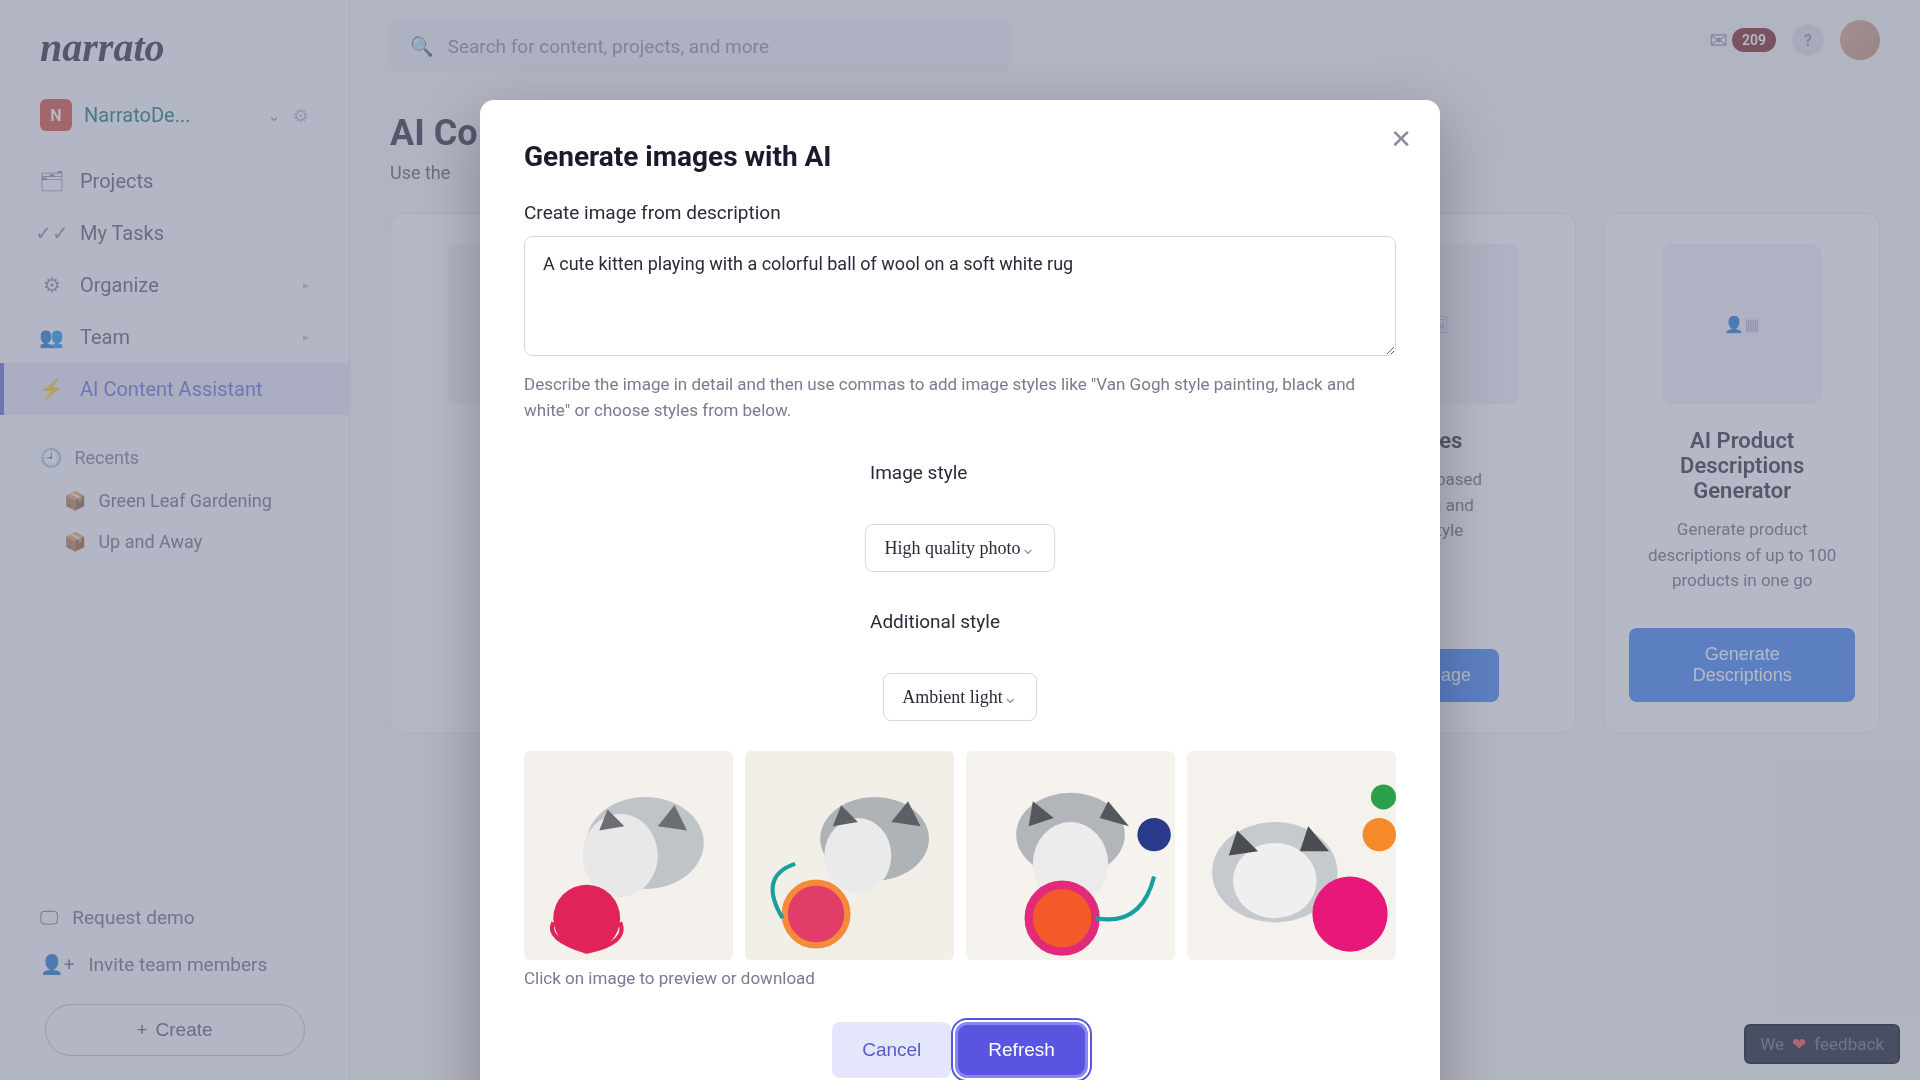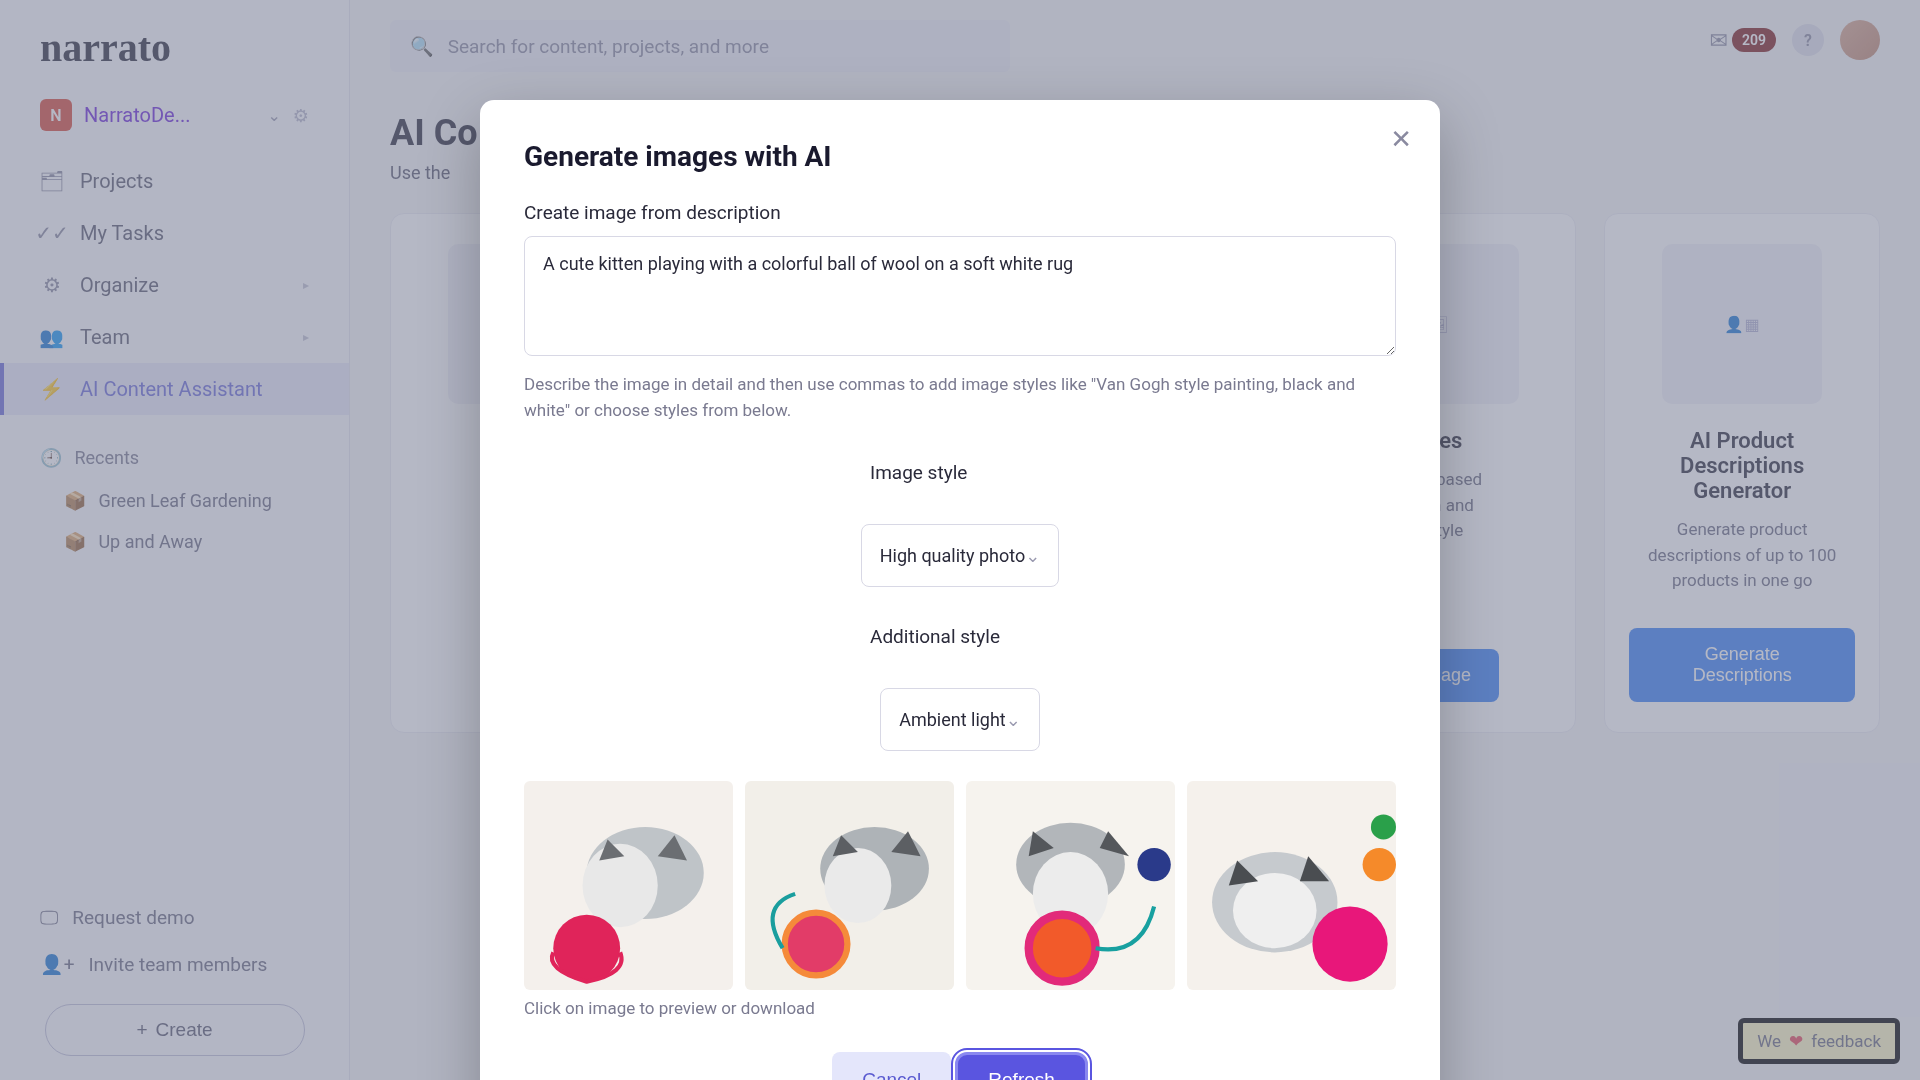--- a/index.html
+++ b/index.html
@@ -1,23 +1,23 @@
 <!DOCTYPE html>
 <html><head>
 <meta charset="utf-8">
 <style>
 * { box-sizing: border-box; margin: 0; padding: 0; }
 body { font-family: -apple-system, BlinkMacSystemFont, "Segoe UI", Roboto, sans-serif; background: #f5f5f7; color: #1a1a2e; width: 1920px; height: 1080px; overflow: hidden; position: relative; }
 
 
 .sidebar { position: absolute; left: 0; top: 0; width: 350px; height: 100%; background: #fafafc; border-right: 1px solid #e5e5ee; display: flex; flex-direction: column; padding: 24px 0; }
-.logo { font-family: 'Segoe Script', cursive; font-size: 40px; font-weight: bold; color: #2a2a3a; padding: 0 40px 16px 40px; }
+.logo { font-family: 'Segoe Script', cursive; font-size: 40px; font-weight: bold; color: #2a2a3a; padding: 0 40px 16px 40px; font-style: italic; }
 .workspace-row { display: flex; align-items: center; gap: 12px; padding: 12px 40px; }
 .workspace-badge { width: 32px; height: 32px; background: #d84a3a; color: #fff; border-radius: 6px; display: flex; align-items: center; justify-content: center; font-weight: 600; font-size: 16px; }
-.workspace-name { font-size: 20px; color: #6d28d9; flex: 1; overflow: hidden; text-overflow: ellipsis; white-space: nowrap; }
+.workspace-name { font-size: 20px; color: #0f766e; flex: 1; overflow: hidden; text-overflow: ellipsis; white-space: nowrap; }
 .workspace-caret { color: #9a9ab0; font-size: 16px; }
 .workspace-gear { color: #b5b5ca; font-size: 18px; }
 
 .nav-section { margin-top: 12px; }
 .nav-item { display: flex; align-items: center; gap: 16px; padding: 14px 40px; font-size: 20px; color: #5a5a6e; cursor: pointer; }
 .nav-item.active { background: #e8e8f8; color: #6b6bd8; border-left: 4px solid #6b6bd8; padding-left: 36px; }
 .nav-icon { width: 24px; height: 24px; display: inline-flex; align-items: center; justify-content: center; color: #8a8aa0; }
 .nav-item.active .nav-icon { color: #6b6bd8; }
 .nav-item .chevron { margin-left: auto; color: #c0c0d0; font-size: 12px; }
 
@@ -42,34 +42,34 @@
 .page-subtitle { font-size: 18px; color: #5a5a6e; margin-top: 8px; }
 
 .cards-row { display: flex; gap: 28px; margin-top: 30px; }
 .card { flex: 1; background: #fff; border-radius: 14px; padding: 30px 24px; display: flex; flex-direction: column; align-items: center; text-align: center; min-height: 520px; border: 1px solid #ececf2; }
 .card-illustration { width: 160px; height: 160px; background: #f2f2f8; border-radius: 10px; margin-bottom: 24px; display: flex; align-items: center; justify-content: center; color: #b0b0d0; }
 .card-title { font-size: 22px; font-weight: 600; color: #2a2a3a; margin-bottom: 14px; }
 .card-desc { font-size: 17px; color: #6a6a80; line-height: 1.5; }
 .card-btn { margin-top: auto; background: #3b82f6; color: #fff; border: none; border-radius: 8px; padding: 16px 28px; font-size: 18px; cursor: pointer; }
 
 
-.feedback-pill { position: absolute; bottom: 16px; right: 20px; background: #fef9c3; border: 5px solid #000000; border-radius: 6px; padding: 8px 14px; font-size: 17px; color: #6a6a80; display: flex; align-items: center; gap: 8px; }
+.feedback-pill { position: absolute; bottom: 16px; right: 20px; background: #0f172a; border: 2px solid #000000; border-radius: 6px; padding: 8px 14px; font-size: 17px; color: #6a6a80; display: flex; align-items: center; gap: 8px; }
 .feedback-pill .heart { color: #e84a5a; }
 
 
 .overlay { position: absolute; inset: 0; background: rgba(120,125,150,0.55); display: flex; align-items: flex-start; justify-content: center; padding-top: 100px; }
 .modal { width: 960px; background: #fff; border-radius: 14px; padding: 40px 44px 44px; position: relative; box-shadow: 0 20px 60px rgba(0,0,0,0.25); }
 .modal-close { position: absolute; top: 24px; right: 28px; color: #8a8aa0; font-size: 26px; background: none; border: none; cursor: pointer; }
 .modal-title { font-size: 28px; font-weight: 700; color: #1a1a2e; margin-bottom: 28px; }
 .field-label { font-size: 19px; color: #2a2a3a; margin-bottom: 12px; display: block; }
 .textarea { width: 100%; min-height: 120px; border: 1px solid #d8d8e5; border-radius: 8px; padding: 16px 18px; font-size: 18px; color: #2a2a3a; resize: vertical; font-family: inherit; }
 .help-text { font-size: 17px; color: #7a7a90; margin-top: 12px; line-height: 1.5; }
 .row-field { display: flex; align-items: center; margin-top: 38px; gap: 40px; flex-direction: column; }
 .row-field .field-label { width: 180px; margin: 0; }
-.select { flex: 1; border: 1px solid #d8d8e5; border-radius: 8px; padding: 20px 18px; font-size: 18px; color: #2a2a3a; display: flex; align-items: center; justify-content: space-between; cursor: pointer; background: #fff; }
+.select { flex: 1; border: 1px solid #d8d8e5; border-radius: 8px; padding: 12px 18px; font-size: 18px; color: #2a2a3a; display: flex; align-items: center; justify-content: space-between; cursor: pointer; background: #fff; font-family: Liberation Serif, serif; }
 .select .caret { color: #9a9ab0; }
 
 .thumb-row { display: flex; gap: 12px; margin-top: 30px; }
 .thumb { flex: 1; aspect-ratio: 1/1; border-radius: 6px; overflow: hidden; cursor: pointer; }
 .thumb svg { width: 100%; height: 100%; display: block; }
 
 .thumb-help { font-size: 17px; color: #7a7a90; margin-top: 8px; }
 
 .modal-actions { display: flex; justify-content: center; gap: 4px; margin-top: 34px; }
 .btn-cancel { background: #e4e6fb; color: #5a5ad0; border: none; border-radius: 8px; padding: 16px 30px; font-size: 19px; cursor: pointer; }

